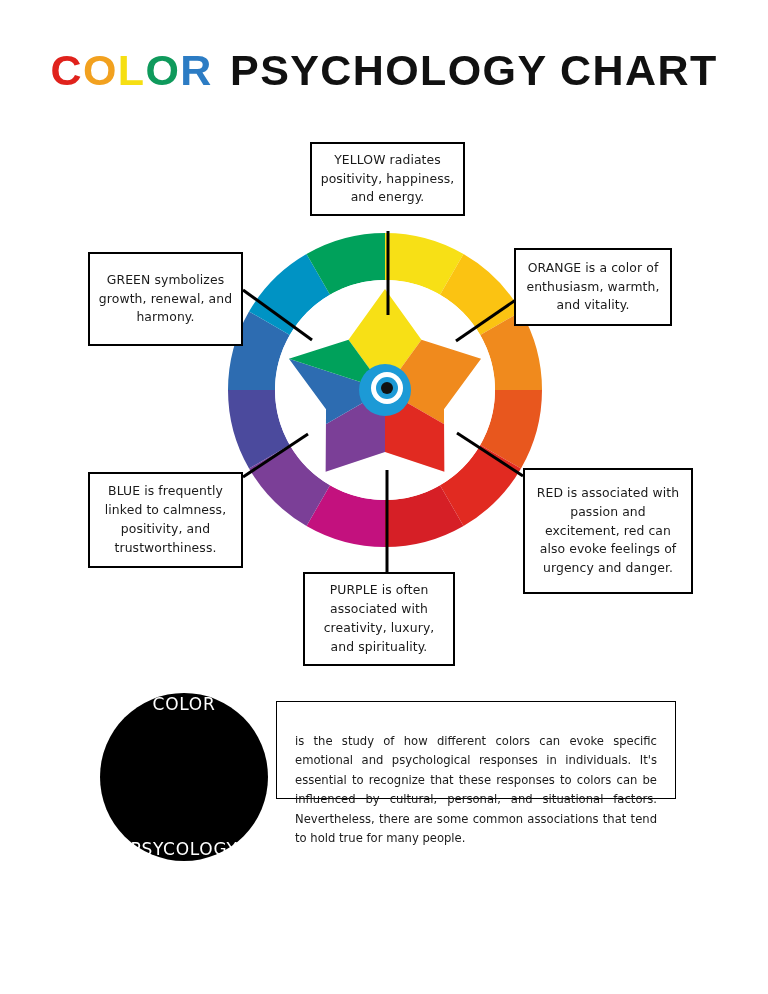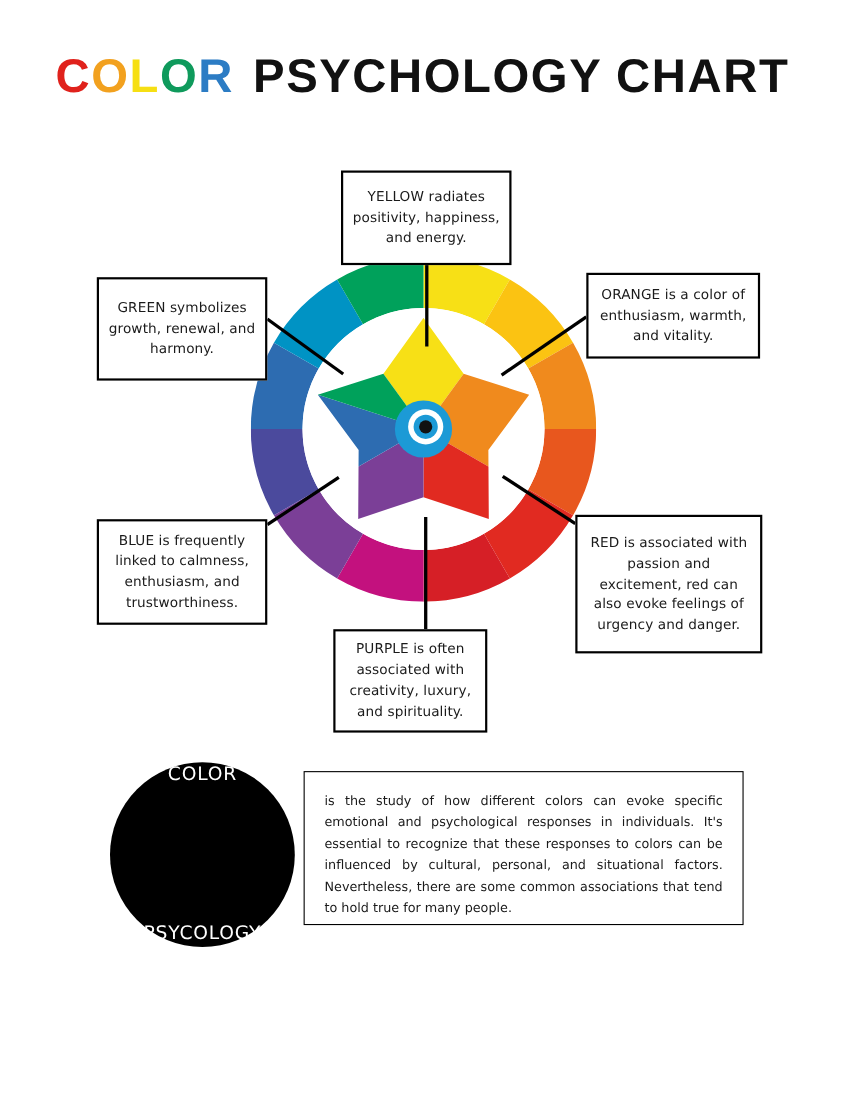--- a/index.html
+++ b/index.html
@@ -54,26 +54,26 @@
   .callout p {
     margin: 0;
     text-align: center;
     font-size: 12.4px;
     line-height: 1.52;
     color: #1a1a1a;
     font-family: "DejaVu Sans", sans-serif;
     letter-spacing: 0.1px;
   }
 
-  #callout-yellow { left: 310px; top: 155px; width: 155px; height: 86px; }
+  #callout-yellow { left: 310px; top: 142px; width: 155px; height: 74px; }
   #callout-green  { left: 88px;  top: 252px; width: 155px; height: 94px; }
-  #callout-orange { left: 533px; top: 248px; width: 158px; height: 78px; }
+  #callout-orange { left: 514px; top: 248px; width: 158px; height: 78px; }
   #callout-blue   { left: 88px;  top: 472px; width: 155px; height: 96px; }
   #callout-red    { left: 523px; top: 468px; width: 170px; height: 126px; }
-  #callout-purple { left: 303px; top: 572px; width: 140px; height: 94px; justify-content: center; }
+  #callout-purple { left: 303px; top: 572px; width: 152px; height: 94px; justify-content: center; }
 
   
   #leaders {
     position: absolute;
     left: 0; top: 0;
     width: 768px; height: 994px;
     pointer-events: none;
   }
 
   
@@ -96,24 +96,24 @@
     letter-spacing: 0.7px;
     font-family: "DejaVu Sans", sans-serif;
     line-height: 1.35;
   }
 
   #para-box {
     position: absolute;
     left: 276px;
     top: 701px;
     width: 400px;
-    height: 140px;
+    height: 98px;
     border: 1.5px solid #000000;
     box-sizing: border-box;
-    padding: 17px 18px 10px 18px;
+    padding: 30px 18px 10px 18px;
   }
   #para-box p {
     margin: 0;
     text-align: justify;
     font-size: 11.6px;
     line-height: 1.68;
     color: #1a1a1a;
     font-family: "DejaVu Sans", sans-serif;
   }
 </style>
@@ -179,21 +179,21 @@
 <div class="callout" id="callout-yellow">
   <p>YELLOW radiates positivity, happiness, and energy.</p>
 </div>
 <div class="callout" id="callout-green">
   <p>GREEN symbolizes growth, renewal, and harmony.</p>
 </div>
 <div class="callout" id="callout-orange">
   <p>ORANGE is a color of enthusiasm, warmth, and vitality.</p>
 </div>
 <div class="callout" id="callout-blue">
-  <p>BLUE is frequently linked to calmness, enthusiasm, and trustworthiness.</p>
+  <p>BLUE is frequently linked to calmness, positivity, and trustworthiness.</p>
 </div>
 <div class="callout" id="callout-red">
   <p>RED is associated with passion and excitement, red can also evoke feelings of urgency and danger.</p>
 </div>
 <div class="callout" id="callout-purple">
   <p>PURPLE is often associated with creativity, luxury, and spirituality.</p>
 </div>
 
 <div id="badge">
   <span>COLOR</span>

